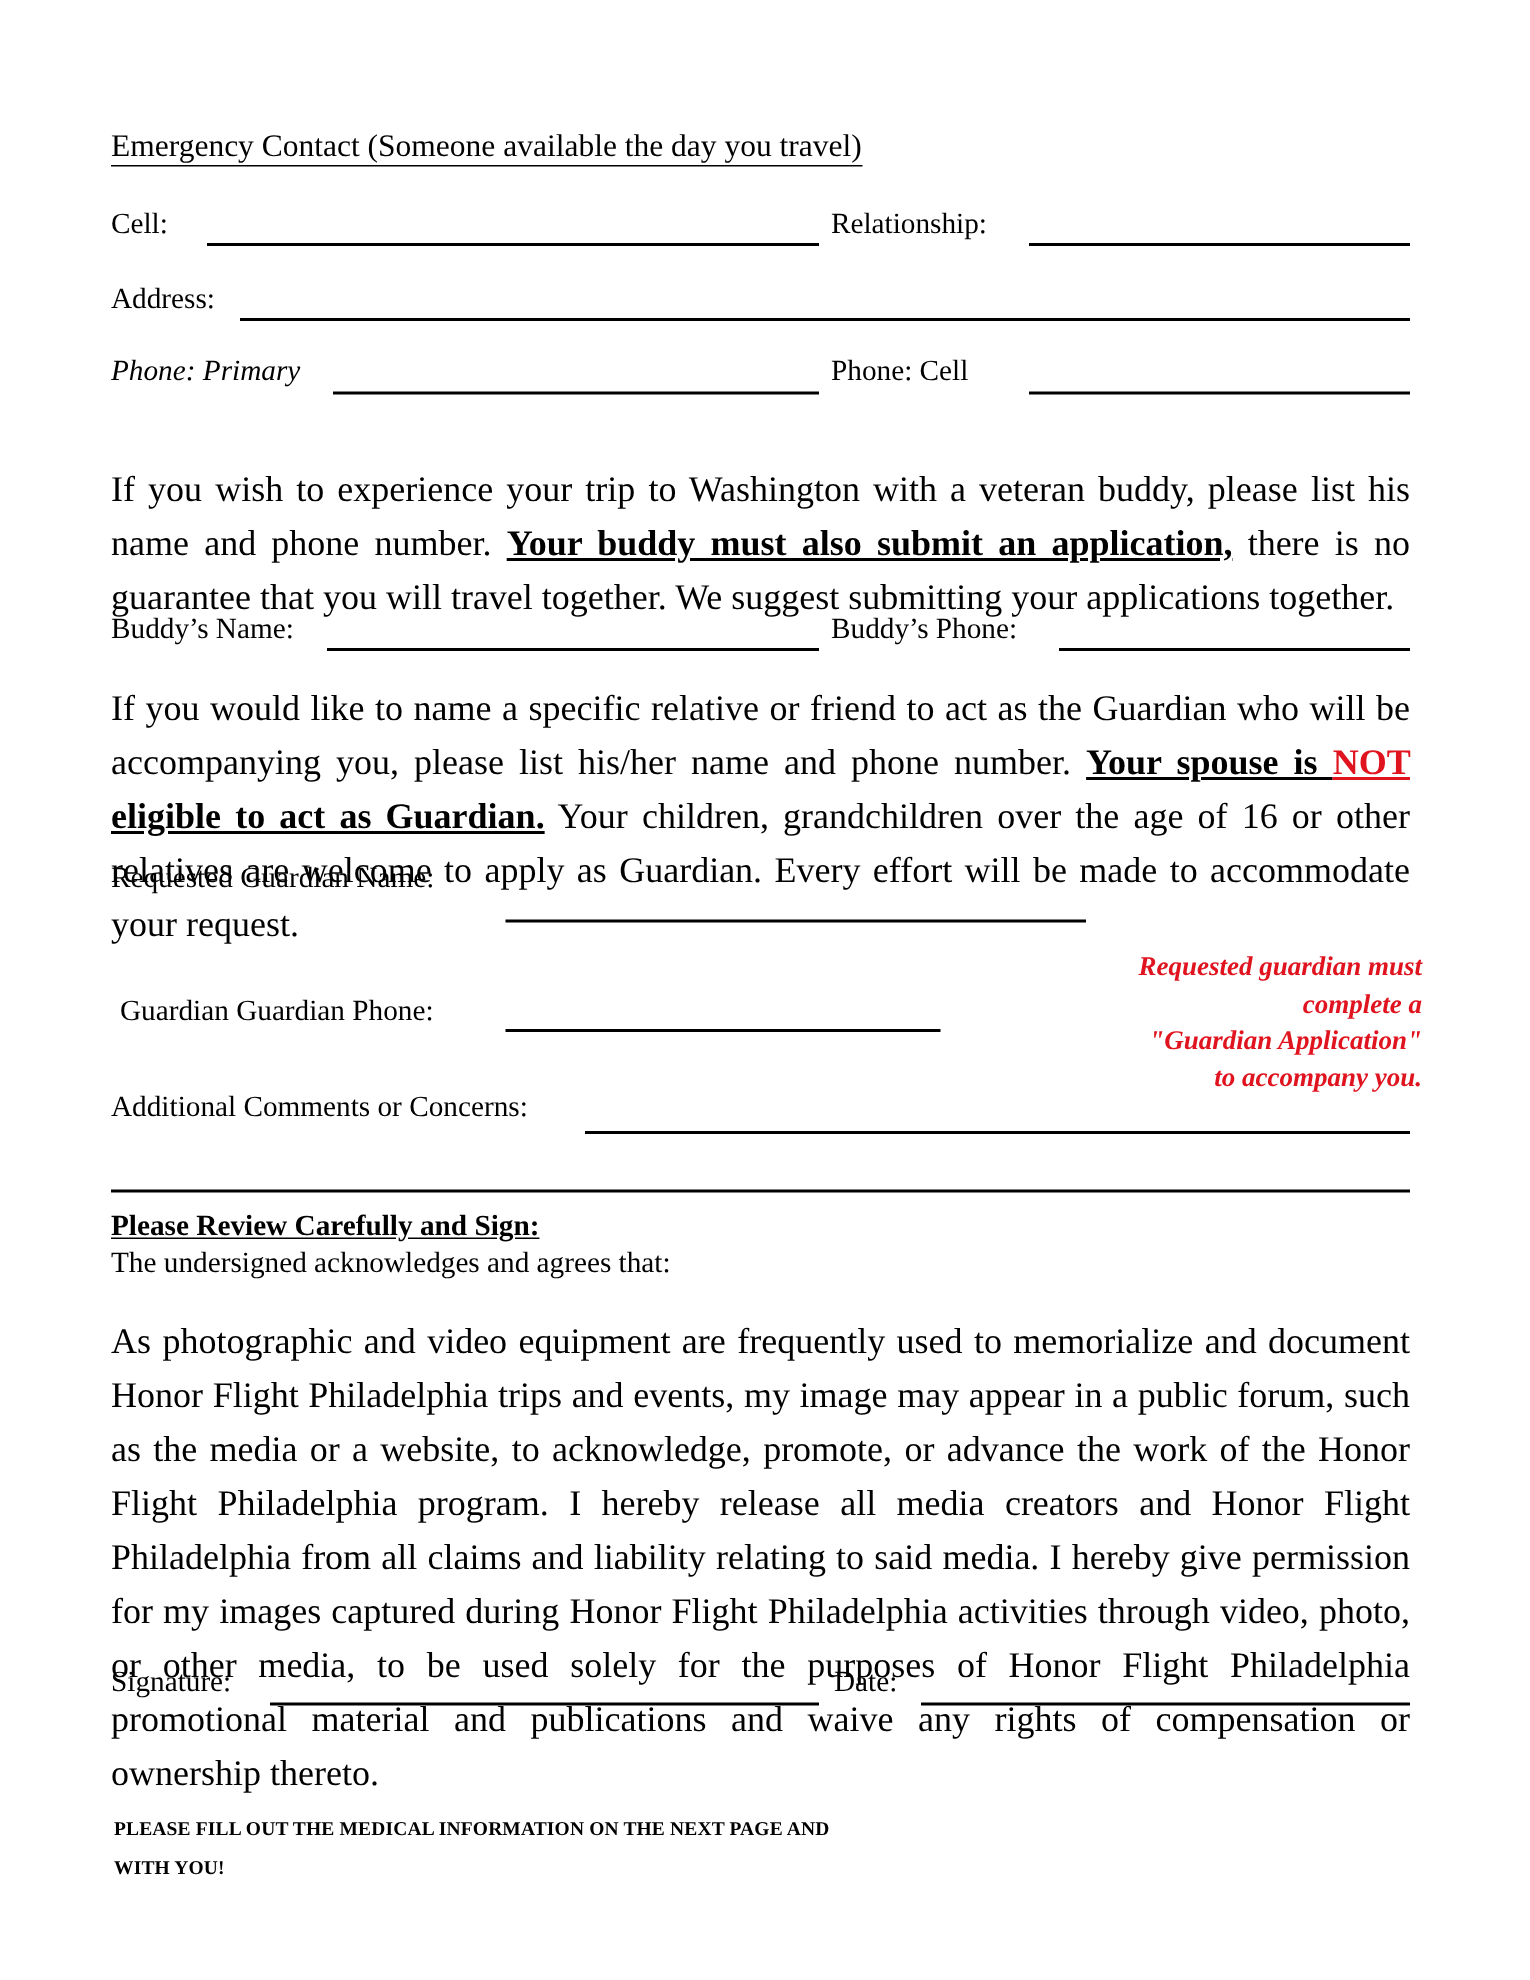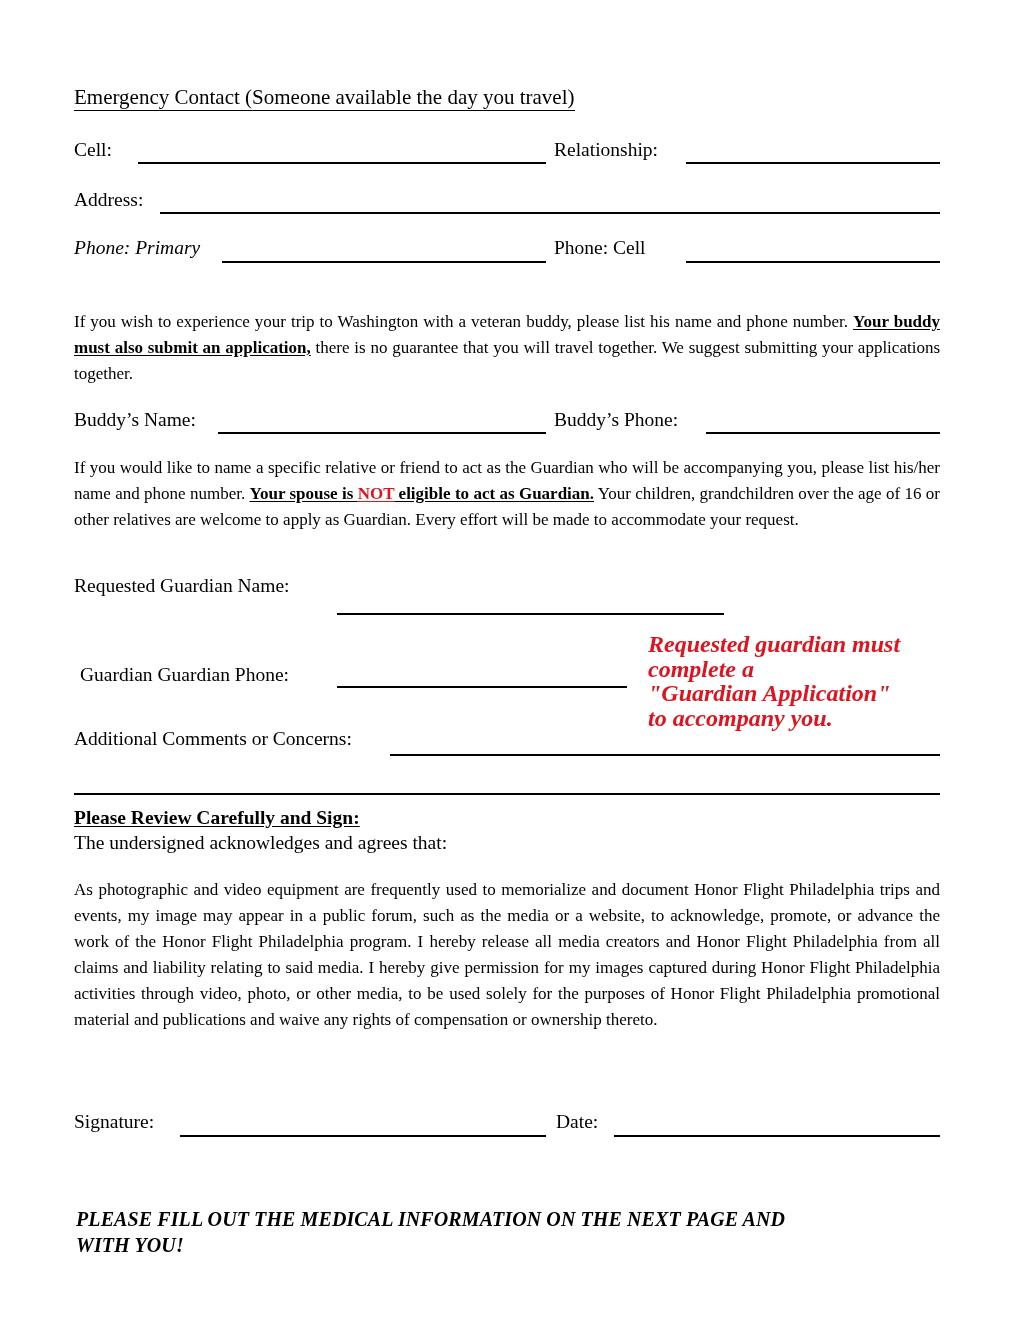--- a/index.html
+++ b/index.html
@@ -44,22 +44,22 @@
   .rule {
     position: absolute;
     background: #000000;
     height: 2px;
   }
   .rule.thick { height: 2.4px; }
 
   
   .para {
     position: absolute;
-    font-size: 17px;
-    line-height: 26px;
+    font-size: 24px;
+    line-height: 36px;
     text-align: justify;
     text-justify: inter-word;
   }
 
   b.ul {
     font-weight: bold;
     text-decoration: underline;
     text-underline-offset: 2px;
   }
   .red {
@@ -70,39 +70,38 @@
     text-decoration-color: #e0141f;
     text-underline-offset: 2px;
   }
 
   
   .callout {
     position: absolute;
     color: #e0141f;
     font-weight: bold;
     font-style: italic;
-    font-size: 24px;
+    font-size: 18px;
     line-height: 24.5px;
-    text-align: left;
+    text-align: right;
   }
 
   .heading-ul {
     font-size: 19.5px;
     line-height: 22px;
     font-weight: bold;
     text-decoration: underline;
     text-underline-offset: 2px;
   }
 
   .closing {
     position: absolute;
-    font-size: 20px;
+    font-size: 13px;
     line-height: 26px;
     font-weight: bold;
-    font-style: italic;
     letter-spacing: 0.1px;
   }
 </style>
 </head>
 <body>
 
 <div class="page">
 
   <div class="abs" style="left:74px; top:64px;">
     <span class="section-title">Emergency Contact (Someone available the day you travel)</span>

